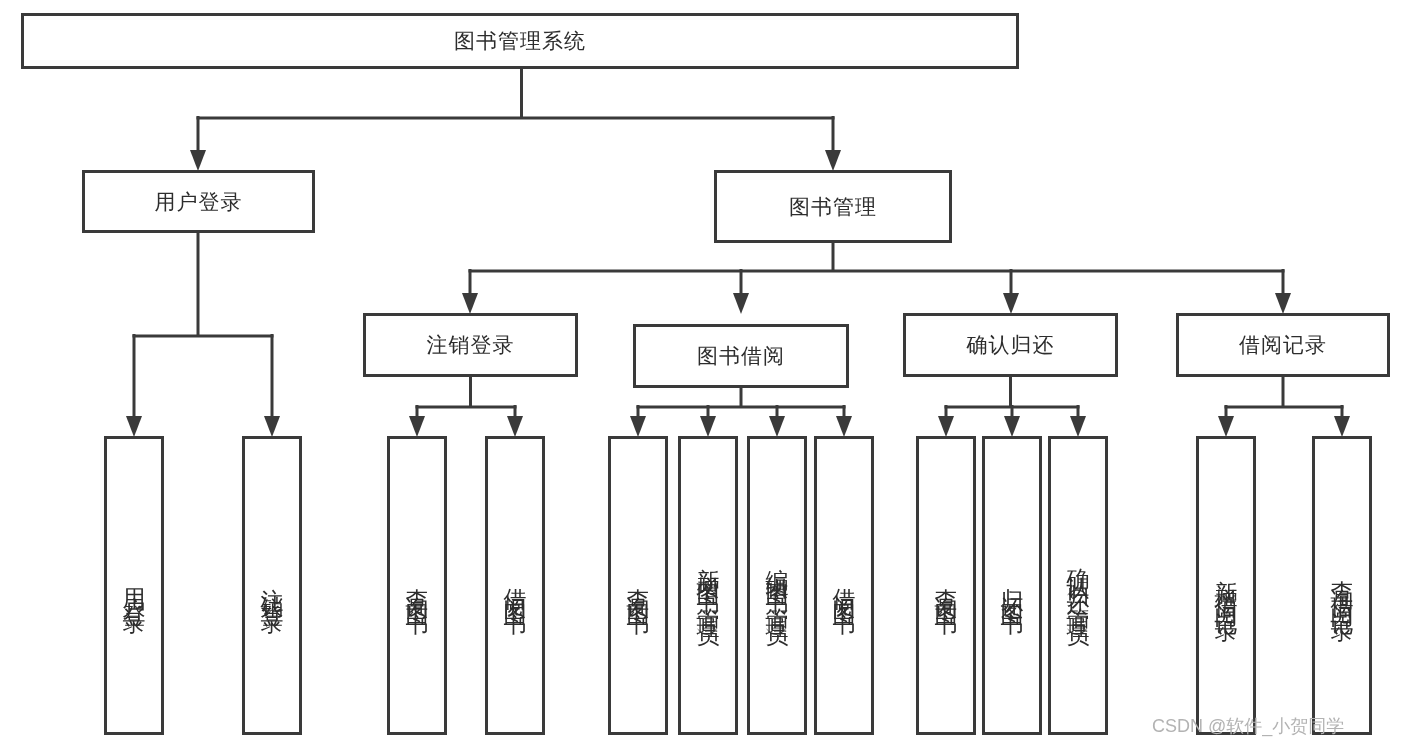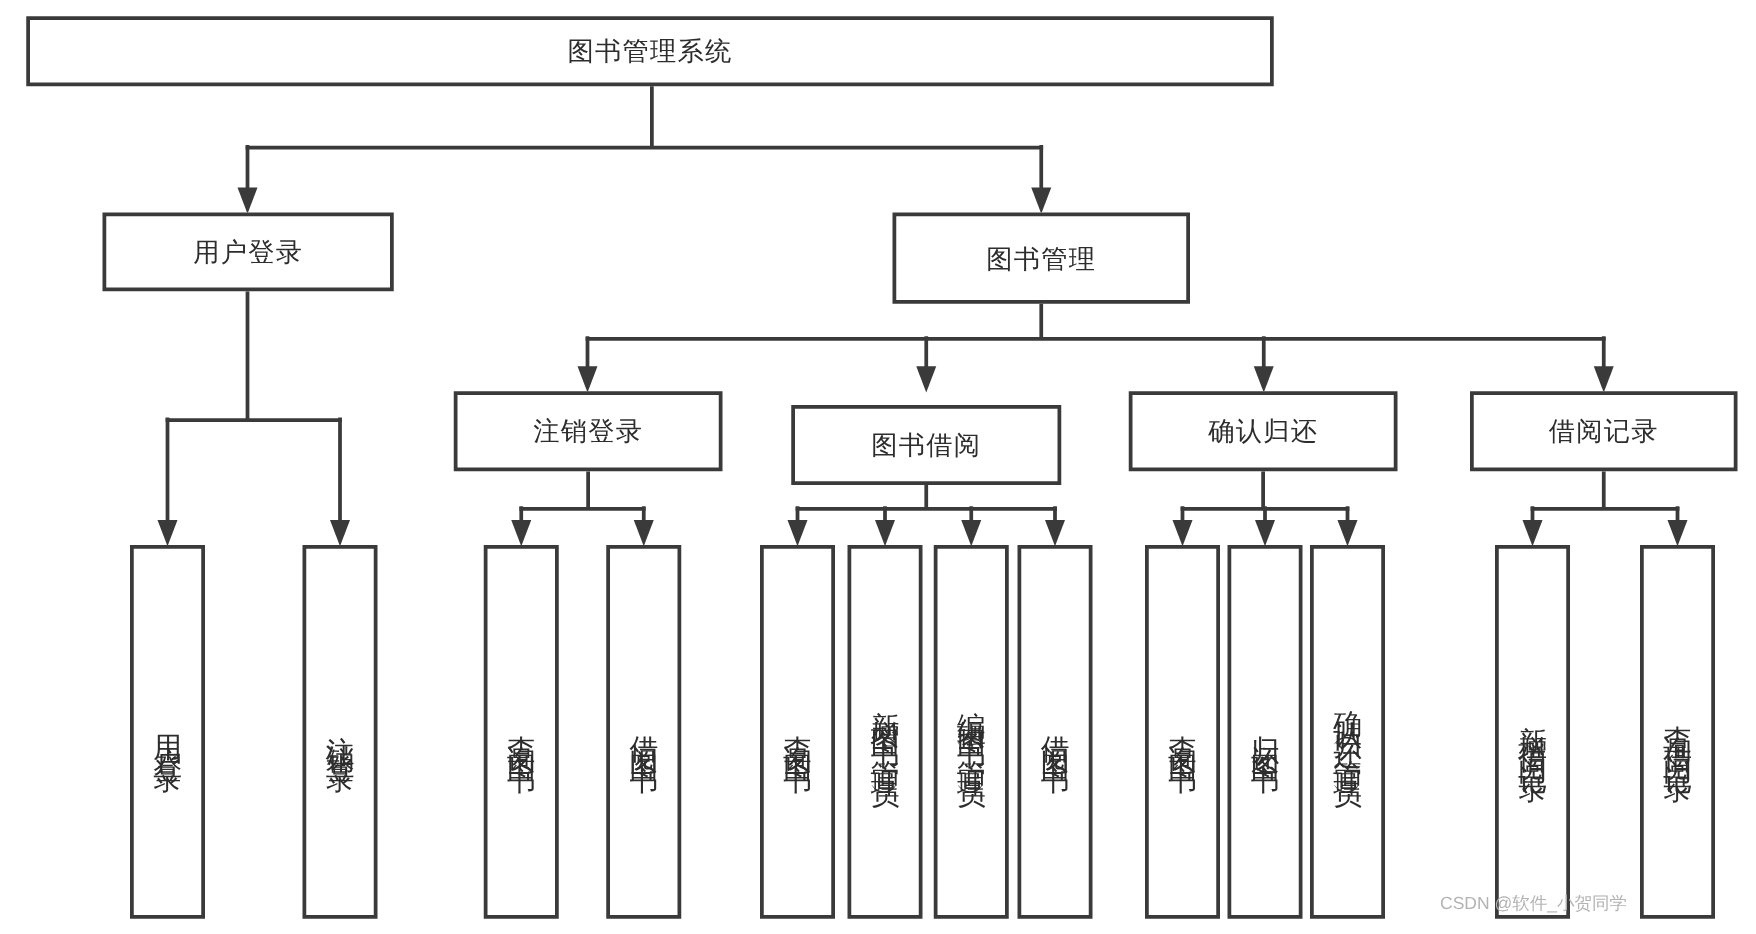--- a/index.html
+++ b/index.html
@@ -46,21 +46,21 @@
     text-orientation: mixed;
     font-size: 23px;
     line-height: 1;
     letter-spacing: 8px;
     color: #2d2d2d;
   }
   .watermark {
     position: absolute;
     left: 1152px;
     top: 714px;
-    font-size: 14px;
+    font-size: 18px;
     color: #b3b3b3;
     white-space: nowrap;
     z-index: 5;
   }
   .cline { stroke: #3a3a3a; stroke-width: 3; }
   .ahead { fill: #3a3a3a; }
 </style>
 </head>
 <body>
 

